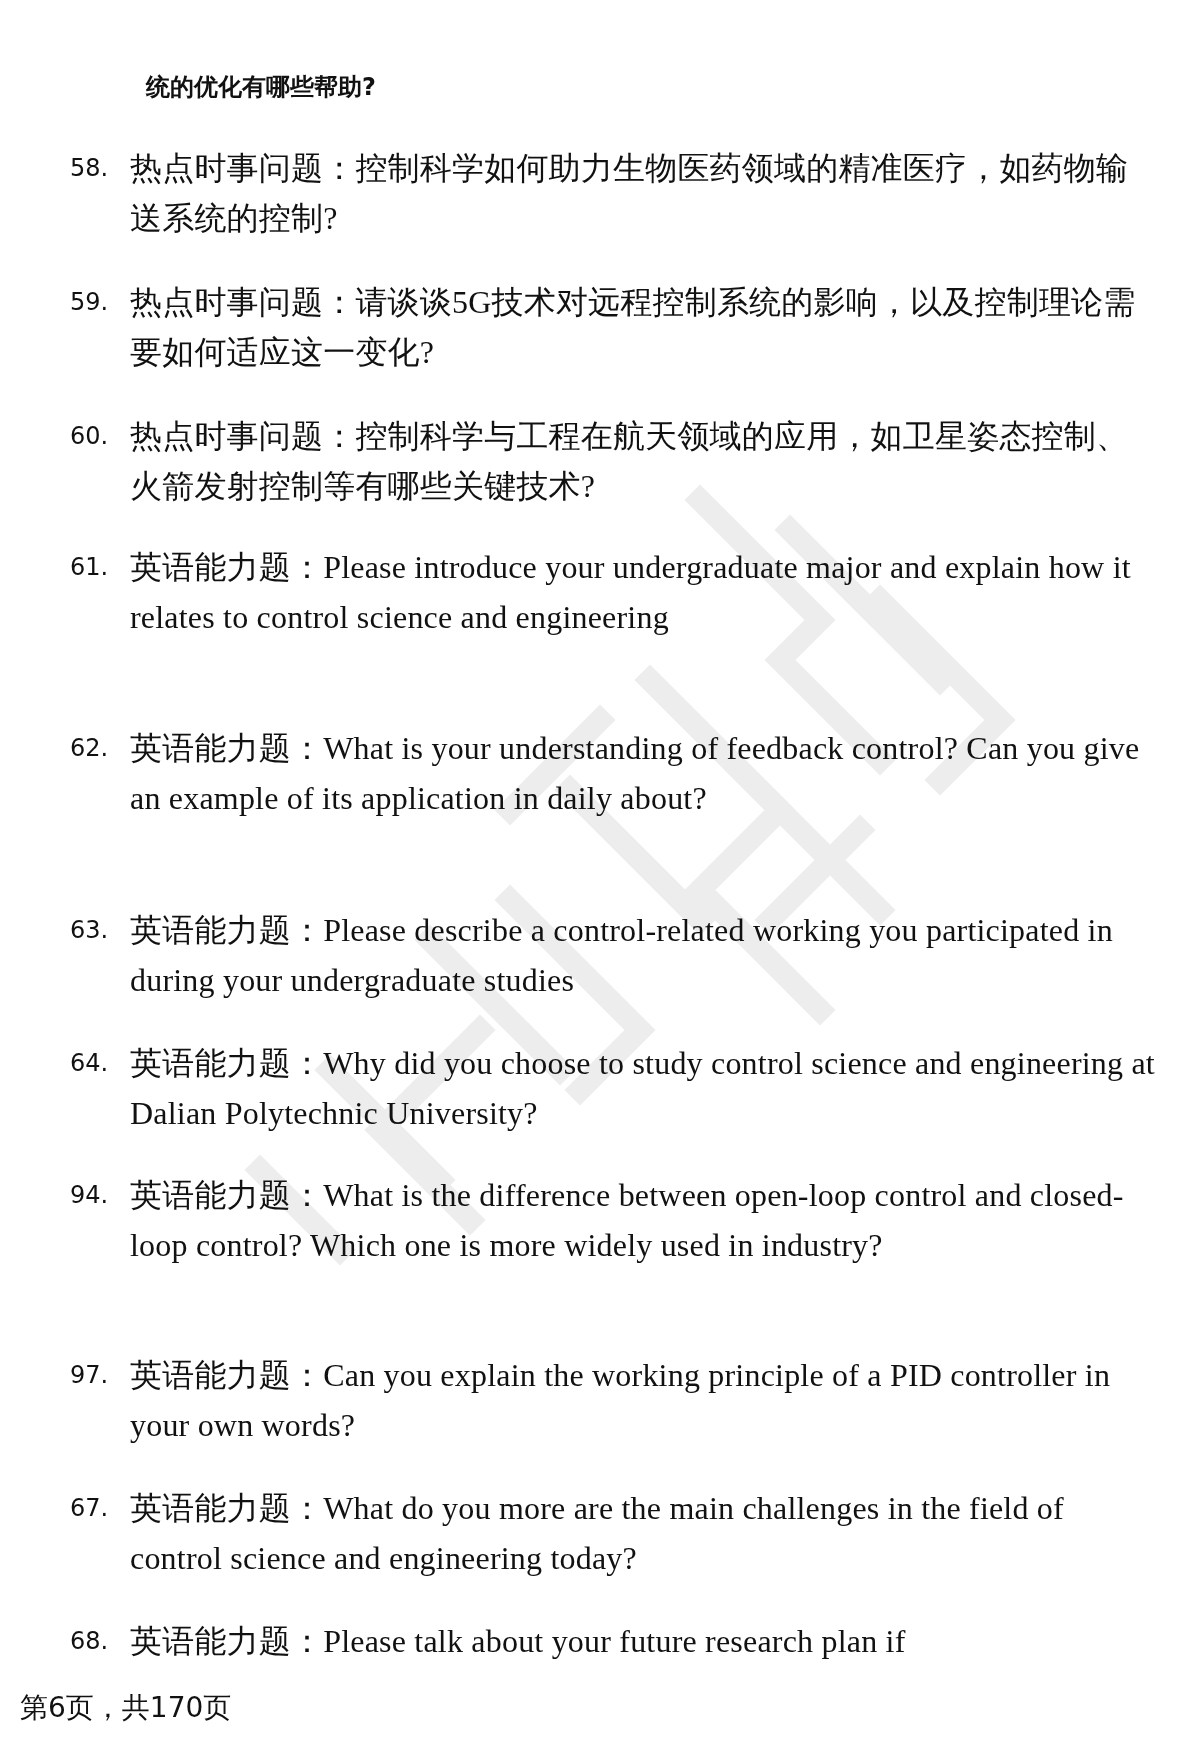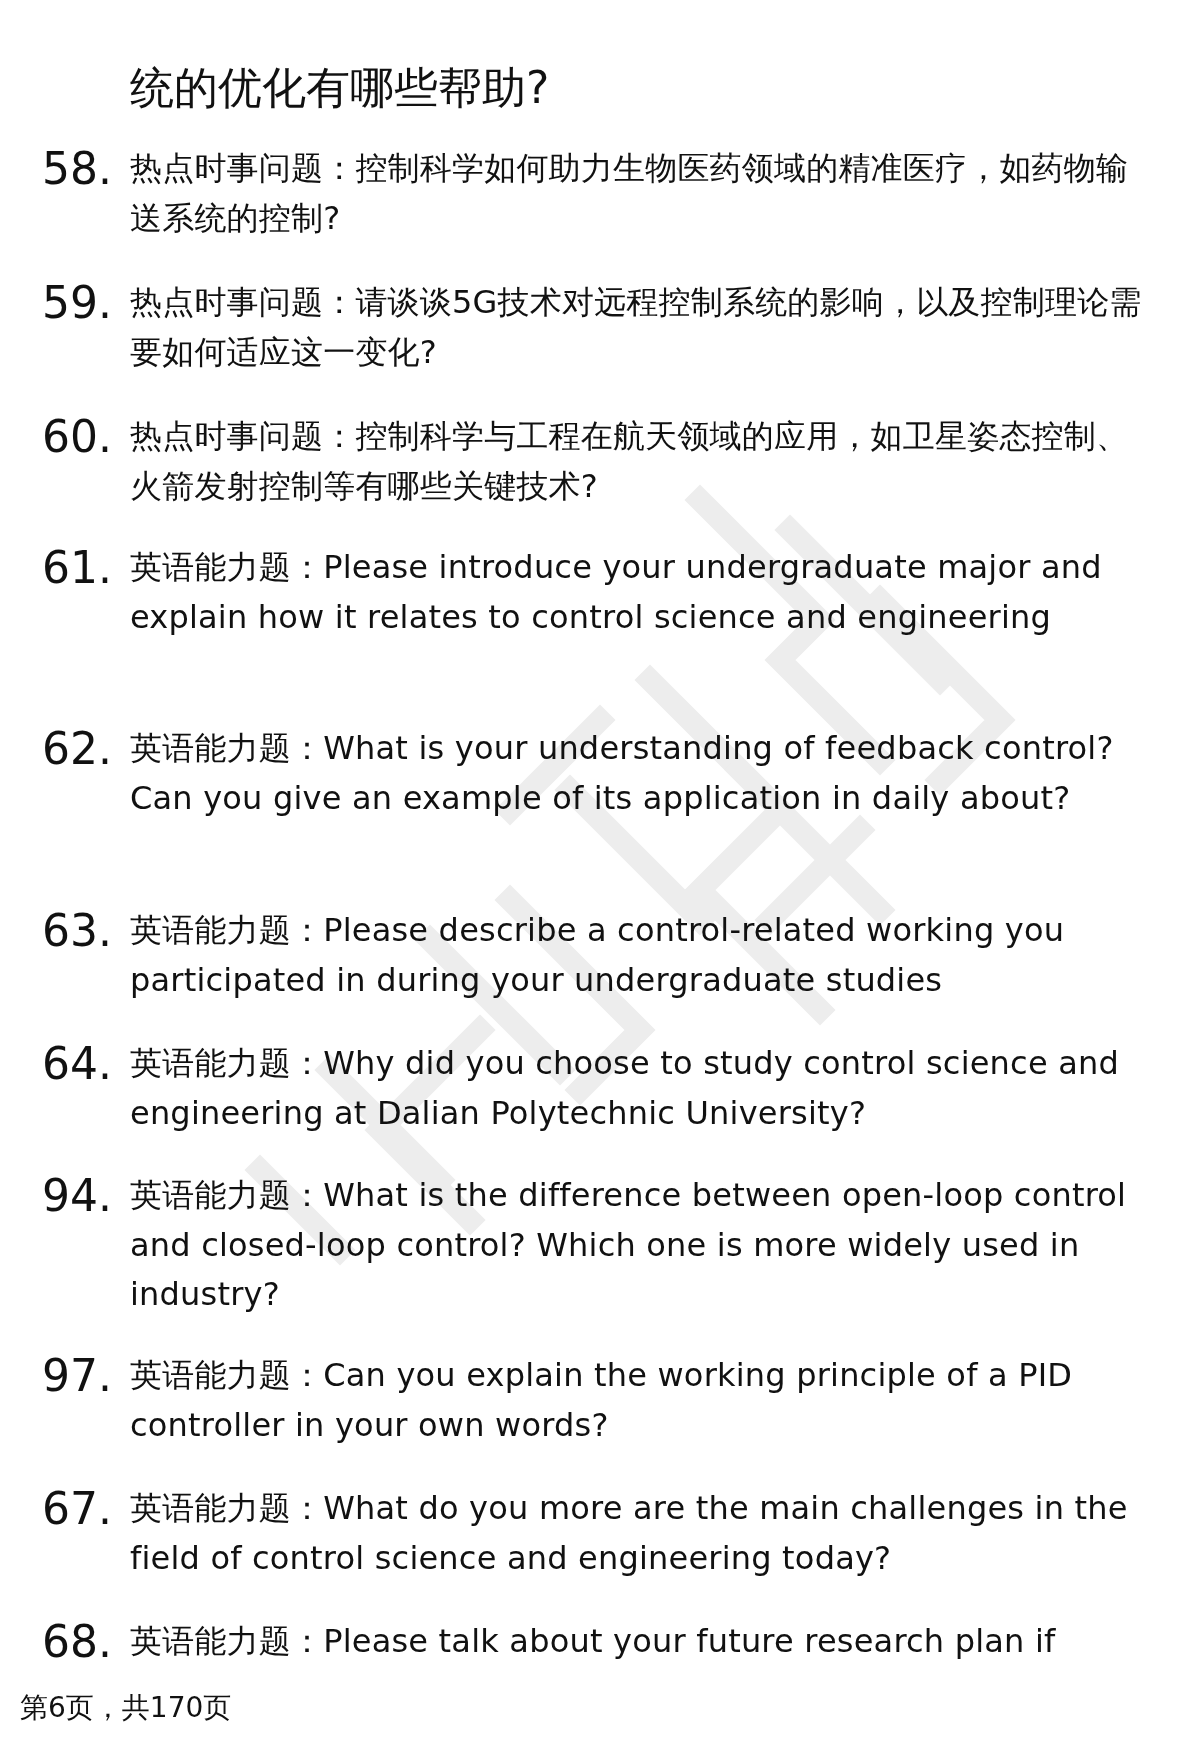--- a/index.html
+++ b/index.html
@@ -26,46 +26,48 @@
   }
   .page {
     position: absolute;
     left: 0;
     top: 0;
     width: 1200px;
     z-index: 1;
   }
   .cont-line {
     position: absolute;
-    left: 130px;
+    left: 146px;
     top: 63px;
-    font-size: 44px;
+    font-size: 24px;
     line-height: 49px;
     white-space: nowrap;
+    font-weight: bold;
   }
   .q {
     position: absolute;
     left: 0;
     width: 1200px;
   }
   .q .num {
     position: absolute;
-    left: 42px;
+    left: 70px;
     top: 0;
-    font-size: 44px;
+    font-size: 24px;
     line-height: 49.5px;
   }
   .q .text {
     position: absolute;
     left: 130px;
     top: 0;
     width: 1030px;
     font-size: 32px;
     line-height: 49.5px;
     letter-spacing: 0.2px;
+    font-family: Liberation Serif, serif;
   }
   .q .cat { }
   .footer {
     position: absolute;
     left: 0;
     top: 1688px;
     width: 1200px;
     font-size: 28px;
     line-height: 40px;
     color: #111111;

